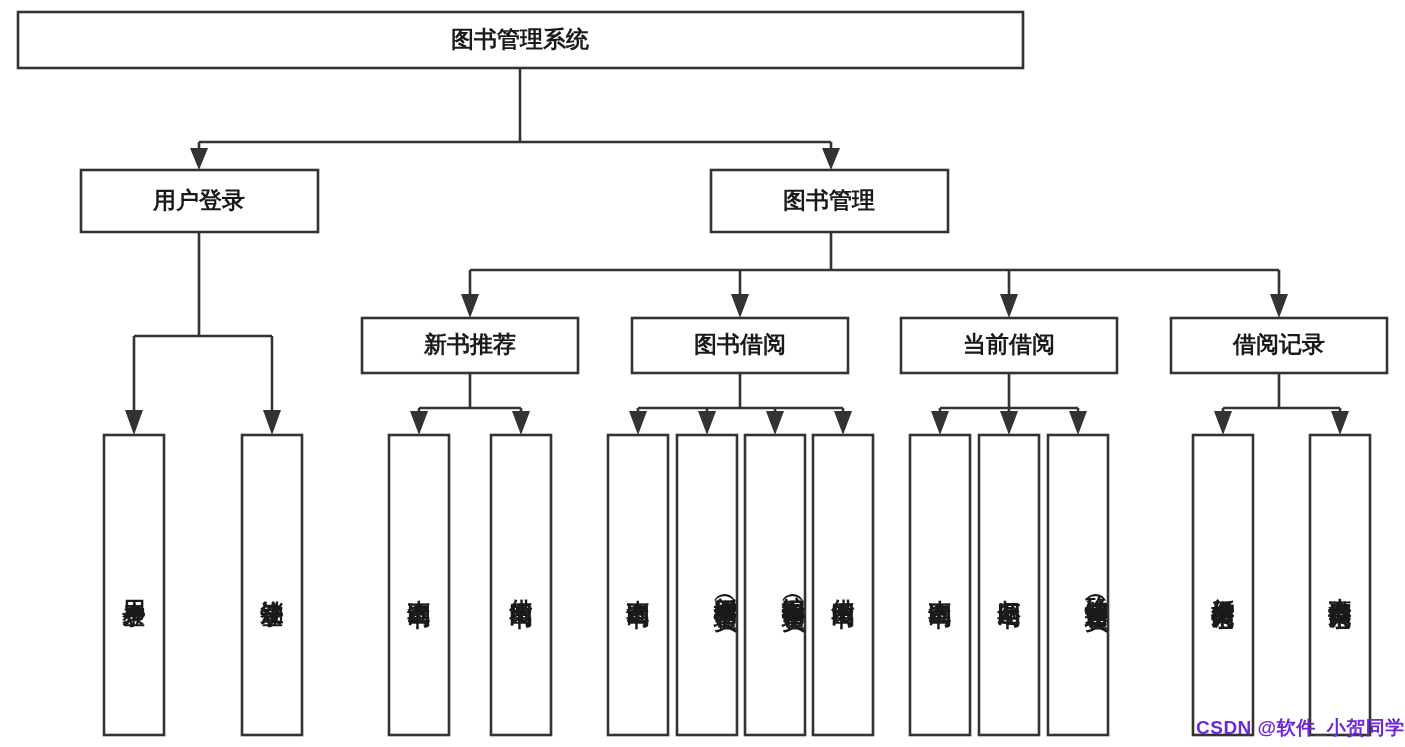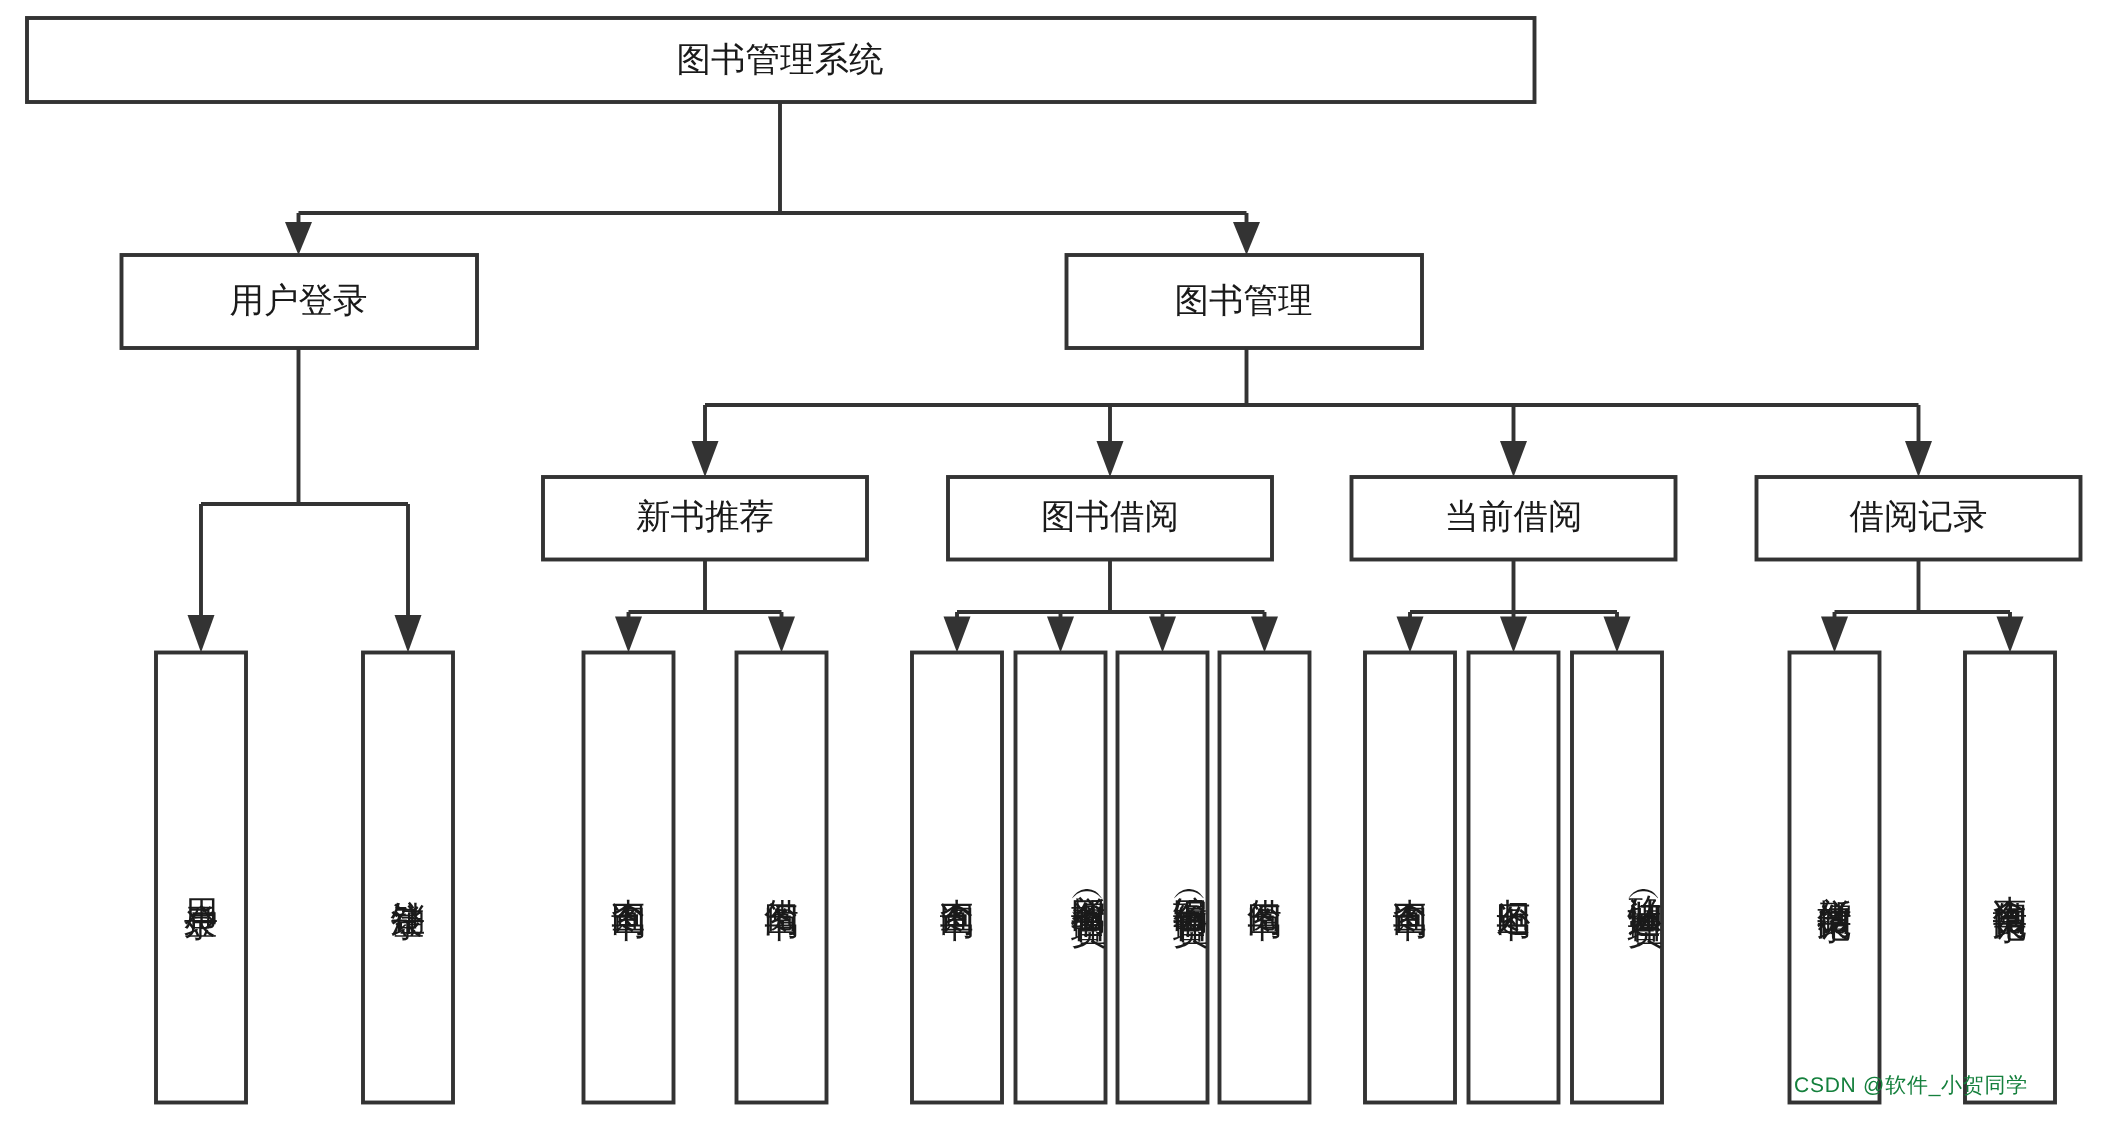--- a/index.html
+++ b/index.html
@@ -11,20 +11,21 @@
     width: 1405px;
     height: 747px;
     font-family: "Liberation Sans", "DejaVu Sans", sans-serif;
     position: relative;
     overflow: hidden;
   }
   #diagram-root {
     position: relative;
     width: 1405px;
     height: 747px;
+    font-weight: bold;
   }
   svg.diagram-canvas {
     position: absolute;
     top: 0; left: 0;
     width: 1405px;
     height: 747px;
   }
   .node-box {
     fill: #ffffff;
     stroke: #333333;
@@ -57,22 +58,22 @@
     line-height: 1;
     letter-spacing: 2px;
     color: #1a1a1a;
     white-space: nowrap;
     text-align: center;
     pointer-events: none;
   }
   .watermark {
     position: absolute;
     font-family: "Liberation Sans", "DejaVu Sans", sans-serif;
-    font-size: 14px;
-    color: #15803d;
+    font-size: 19px;
+    color: #6d28d9;
     white-space: nowrap;
     letter-spacing: 0.5px;
   }
 </style>
 </head>
 <body>
 
 <div id="diagram-root">
 
   <svg class="diagram-canvas" viewBox="0 0 1405 747">

